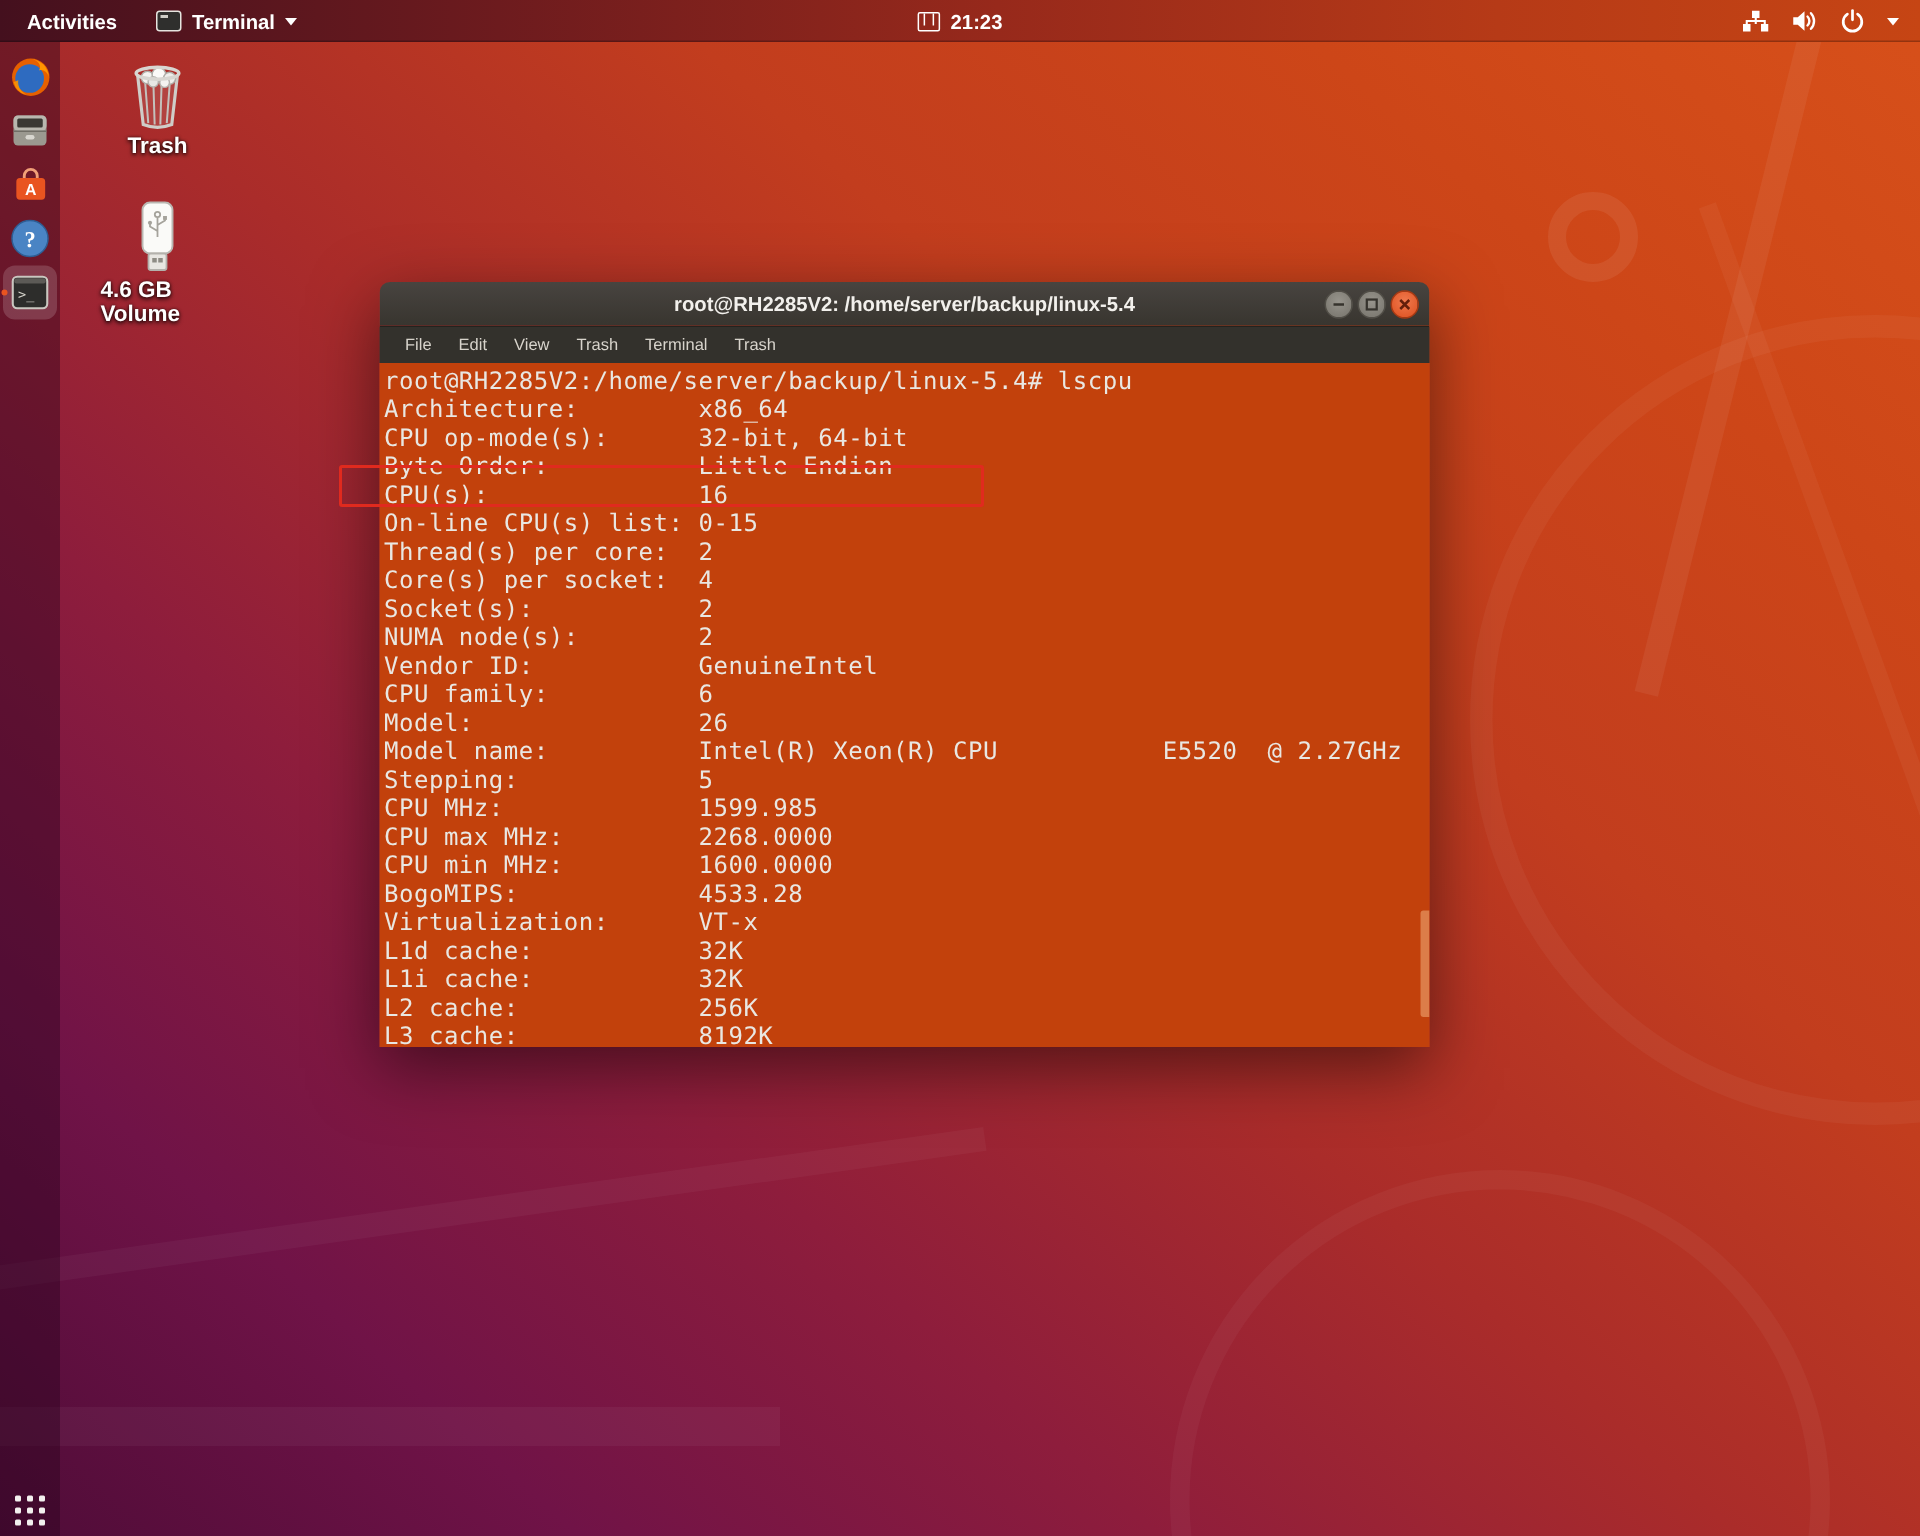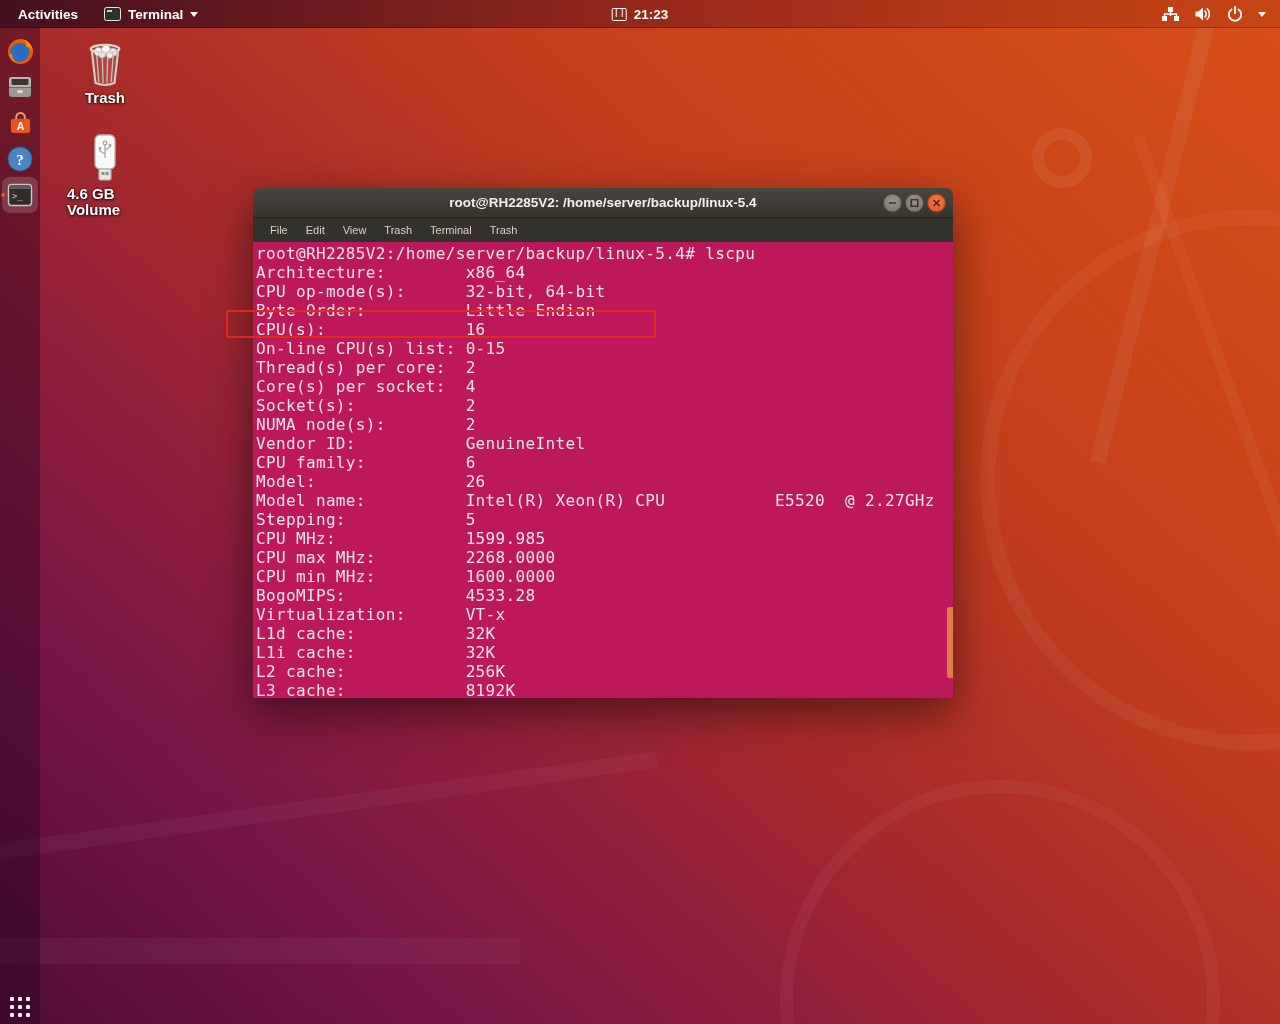--- a/index.html
+++ b/index.html
@@ -70,21 +70,21 @@
               border-bottom:1px solid #24221e;
               display:flex; align-items:center; justify-content:center;
               color:#f2f0ec; font-size:13.5px; font-weight:700; }
   .win-controls { position:absolute; right:7px; top:50%; transform:translateY(-50%); display:flex; gap:3px; }
   .win-btn { width:19px; height:19px; border-radius:50%; display:flex; align-items:center; justify-content:center; }
   .wb-gray { background:radial-gradient(circle at 50% 38%, #97948c, #76736b); border:1px solid #514e47; }
   .wb-close { background:radial-gradient(circle at 50% 38%, #f07a4e, #dd4f1e); border:1px solid #a63a14; }
   .menubar { height:24px; background:#33312c; display:flex; align-items:center; padding-left:8px;
              font-size:11px; color:#d8d4cc; }
   .menu-item { padding:0 9px; }
-  .term-body { position:relative; height:456px; background:#be185d; overflow:hidden; }
+  .term-body { position:relative; height:456px; background:#c2410c; overflow:hidden; }
   .term-body pre { margin:0; padding:2px 0 0 3px;
                    font-family:"DejaVu Sans Mono", monospace; font-size:16px; line-height:19px;
                    letter-spacing:0.35px; color:#e9e7e2; }
   .scroll-thumb { position:absolute; right:0; top:365px; width:6px; height:71px;
                   background:#dc7d49; border-radius:2px 0 0 2px; }
 
   
   .highlight-rect { position:absolute; left:226px; top:310px; width:430px; height:28px;
                     border:2px solid #e02a1e; border-radius:2px; z-index:40; }
 </style>

